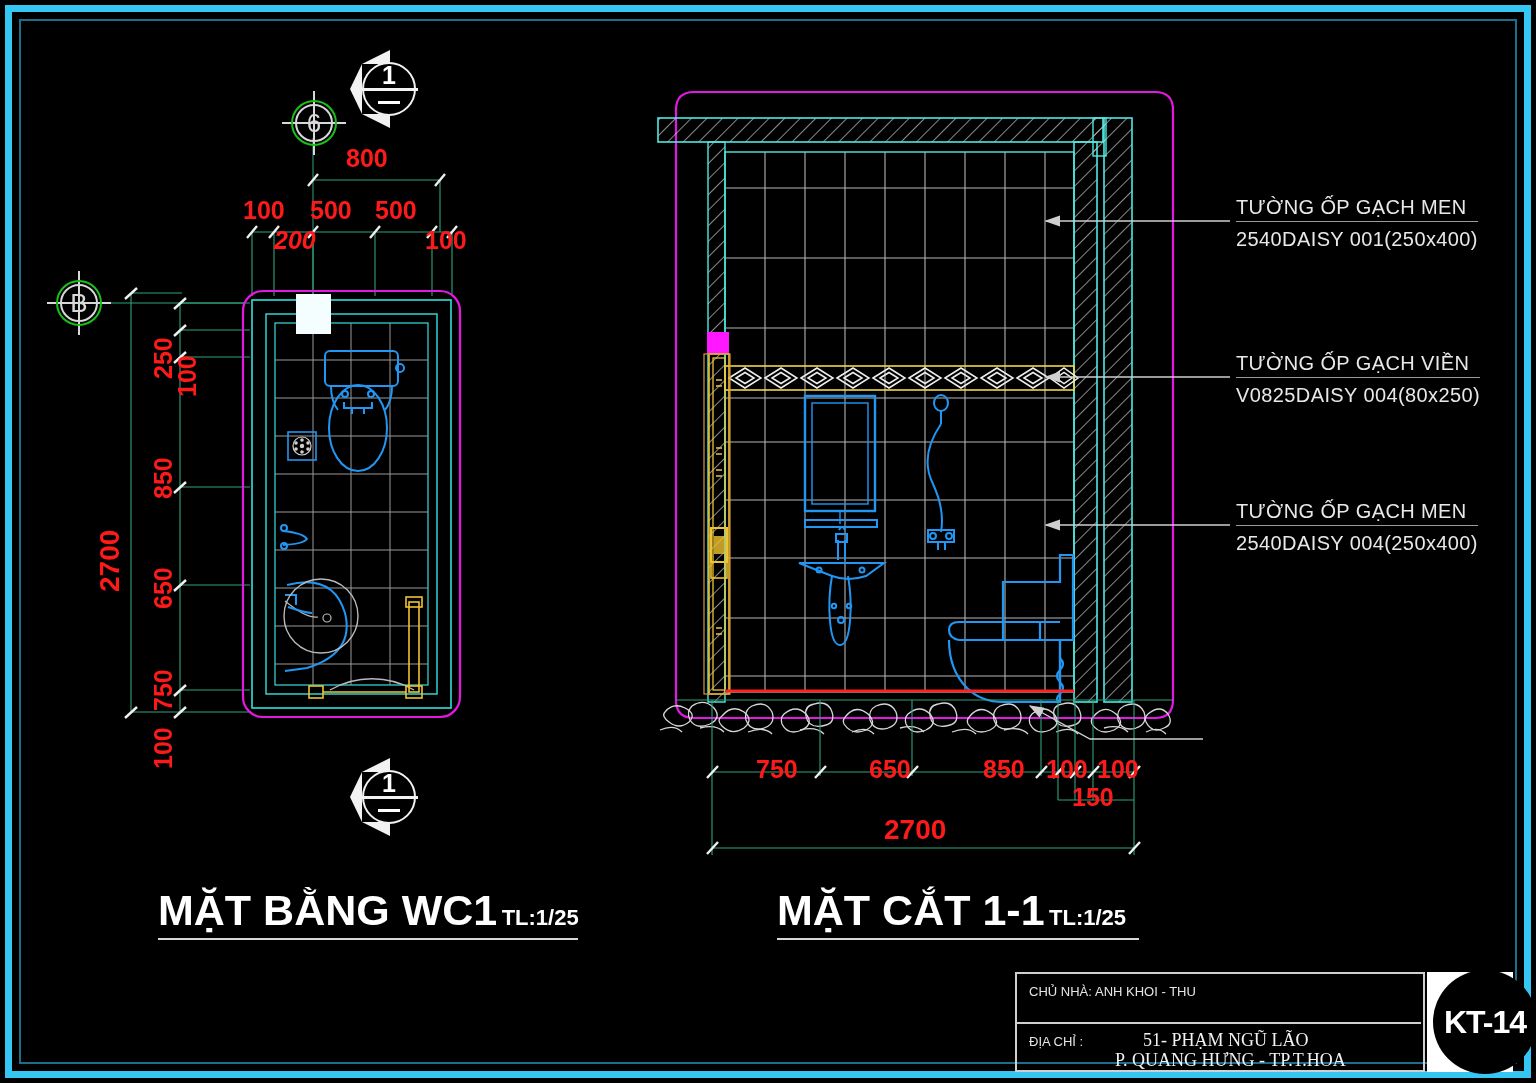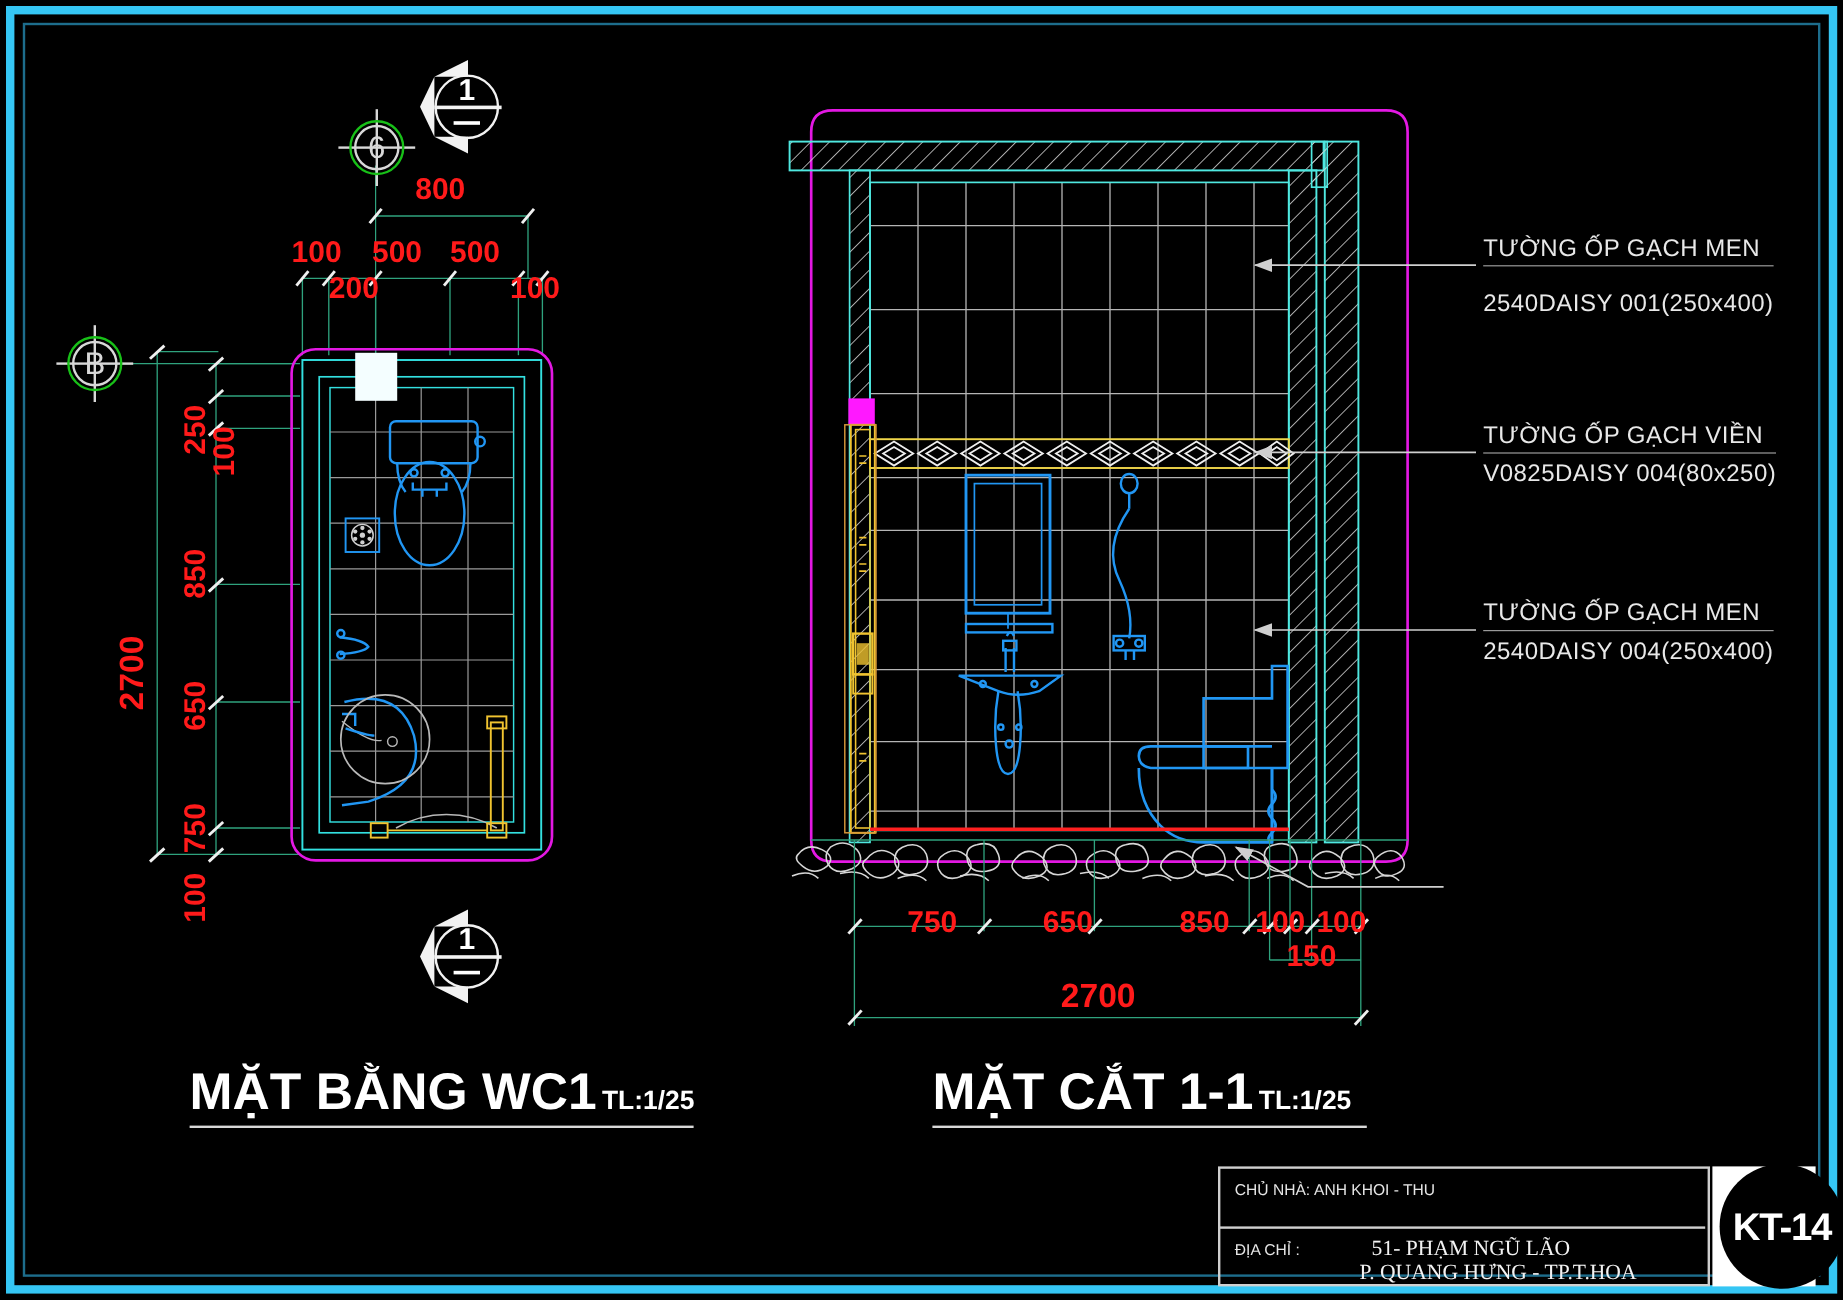--- a/index.html
+++ b/index.html
@@ -293,21 +293,21 @@
     <div class="circ"></div>
     <div class="midline"></div>
     <div class="num">1</div>
     <div class="dash"></div>
   </div>
 
   <div class="dim dim-h" style="left:346px;top:144px;">800</div>
   <div class="dim dim-h" style="left:243px;top:196px;">100</div>
   <div class="dim dim-h" style="left:310px;top:196px;">500</div>
   <div class="dim dim-h" style="left:375px;top:196px;">500</div>
-  <div class="dim dim-h" style="left:274px;top:226px;">200</div>
+  <div class="dim dim-h" style="left:274px;top:226px;font-style:italic;">200</div>
   <div class="dim dim-h" style="left:425px;top:226px;">100</div>
 
   <div class="dim dim-v" style="left:178px;top:350px;transform:rotate(-90deg);">250</div>
   <div class="dim dim-v" style="left:202px;top:368px;transform:rotate(-90deg);">100</div>
   <div class="dim dim-v" style="left:178px;top:470px;transform:rotate(-90deg);">850</div>
   <div class="dim dim-v" style="left:178px;top:580px;transform:rotate(-90deg);">650</div>
   <div class="dim dim-v" style="left:178px;top:682px;transform:rotate(-90deg);">750</div>
   <div class="dim dim-v" style="left:178px;top:740px;transform:rotate(-90deg);">100</div>
   <div class="dim dim-v" style="left:126px;top:560px;transform:rotate(-90deg);font-size:28px;">2700</div>
 
@@ -493,21 +493,21 @@
   <div class="dim dim-h" style="left:756px;top:755px;">750</div>
   <div class="dim dim-h" style="left:869px;top:755px;">650</div>
   <div class="dim dim-h" style="left:983px;top:755px;">850</div>
   <div class="dim dim-h" style="left:1046px;top:755px;">100</div>
   <div class="dim dim-h" style="left:1097px;top:755px;">100</div>
   <div class="dim dim-h" style="left:1072px;top:783px;">150</div>
   <div class="dim dim-h" style="left:884px;top:814px;font-size:28px;">2700</div>
 
   <div style="position:absolute;left:1236px;top:196px;">
     <div class="anno und" style="position:relative;">TƯỜNG ỐP GẠCH MEN</div>
-    <div class="anno" style="position:relative;margin-top:20px;">2540DAISY 001(250x400)</div>
+    <div class="anno" style="position:relative;margin-top:6px;">2540DAISY 001(250x400)</div>
   </div>
   <div style="position:absolute;left:1236px;top:352px;">
     <div class="anno und" style="position:relative;">TƯỜNG ỐP GẠCH VIỀN</div>
     <div class="anno" style="position:relative;margin-top:6px;">V0825DAISY 004(80x250)</div>
   </div>
   <div style="position:absolute;left:1236px;top:500px;">
     <div class="anno und" style="position:relative;">TƯỜNG ỐP GẠCH MEN</div>
     <div class="anno" style="position:relative;margin-top:6px;">2540DAISY 004(250x400)</div>
   </div>
 
@@ -524,19 +524,19 @@
   </div>
   <div class="title-rule" style="left:777px;top:938px;width:362px;"></div>
 
   <div class="tblock">
     <div class="tb-main"></div>
     <div class="tb-div"></div>
     <div class="tb-lbl" style="left:14px;top:12px;">CHỦ NHÀ:</div>
     <div class="tb-lbl" style="left:80px;top:12px;">ANH KHOI - THU</div>
     <div class="tb-lbl" style="left:14px;top:62px;">ĐỊA CHỈ  :</div>
     <div class="tb-val" style="left:128px;top:58px;">51- PHẠM NGŨ LÃO</div>
-    <div class="tb-val" style="left:118px;top:78px;">P. QUANG HƯNG - TP.T.HOA</div>
+    <div class="tb-val" style="left:100px;top:78px;">P. QUANG HƯNG - TP.T.HOA</div>
     <div class="tb-right"></div>
     <div class="tb-circle"></div>
     <div class="tb-code">KT-14</div>
   </div>
 
 </div>
 
 </body></html>

